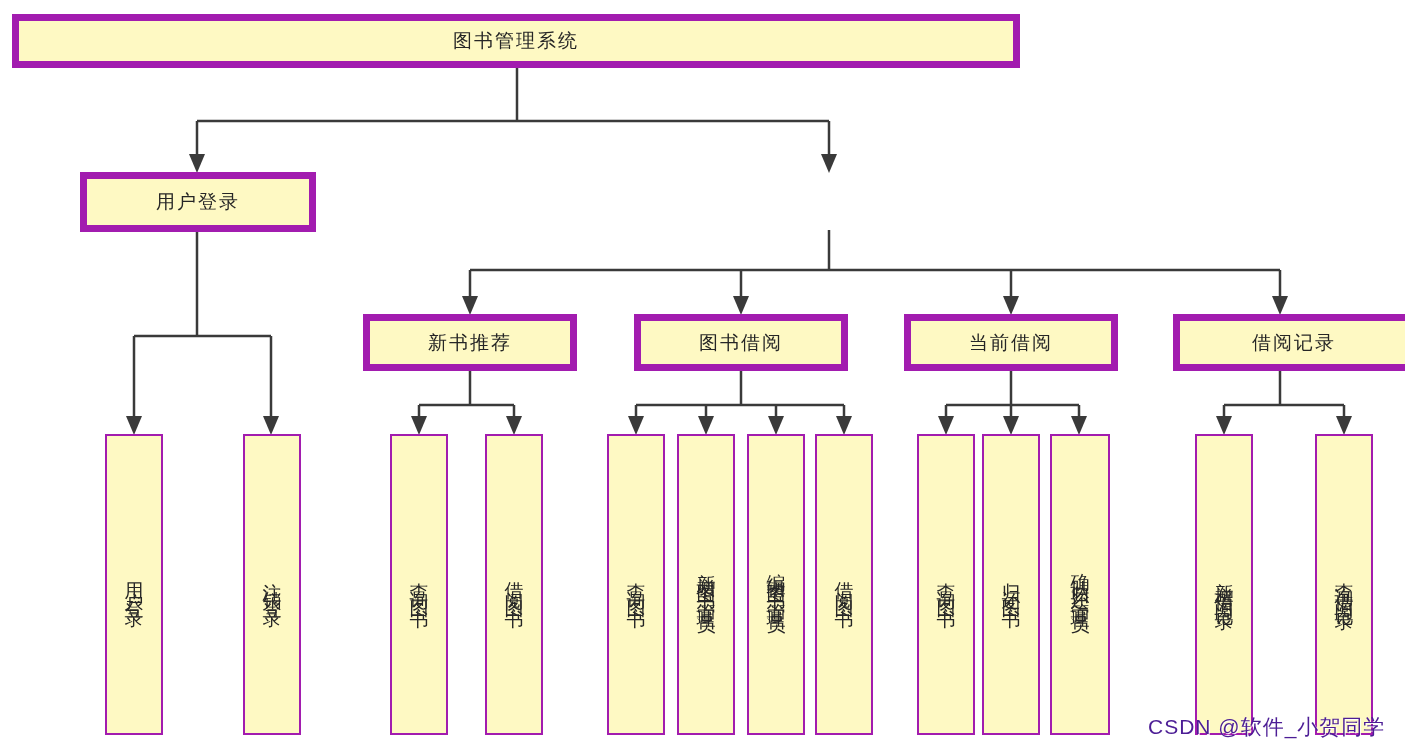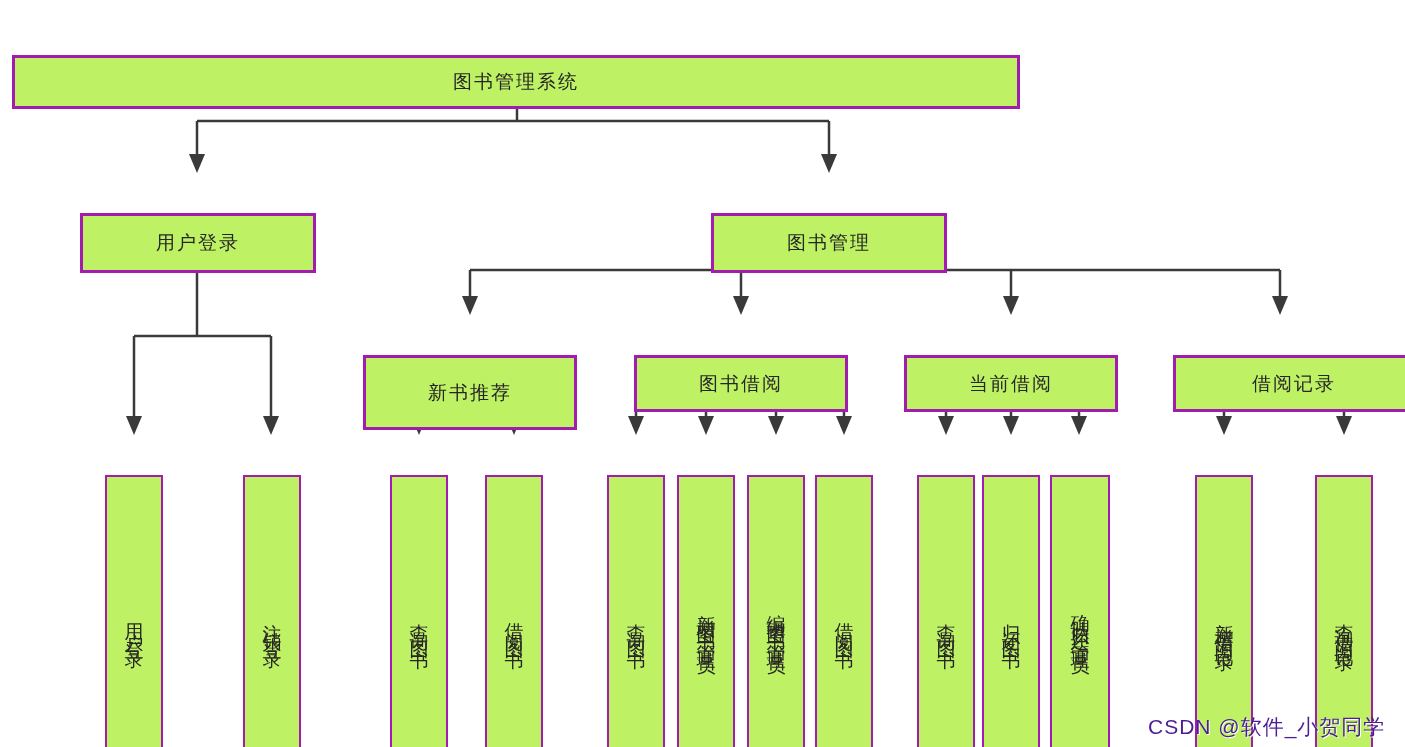--- a/index.html
+++ b/index.html
@@ -8,47 +8,46 @@
     width:1405px;height:747px;
     background:#ffffff;
     font-family:"Liberation Sans","DejaVu Sans",sans-serif;
     overflow:hidden;
   }
   #connectors{position:absolute;left:0;top:0;width:1405px;height:747px;}
 
   .box{
     position:absolute;
     box-sizing:border-box;
-    background:#bef264;
-    border:3px solid #a21caf;
+    background:#fef9c3;
+    border:7px solid #a21caf;
     color:#262626;
     display:flex;
     align-items:center;
     justify-content:center;
     font-size:19px;
     letter-spacing:2px;
     text-align:center;
-    margin-top:41px;
   }
   .vbox{
     border-width:2px;
     writing-mode:vertical-rl;
     letter-spacing:9px;
     top:434px;
     width:58px;
     height:301px;
     font-size:19px;
   }
   .vbox.long{letter-spacing:6px;}
 
   
   #n-root       {left:12px;  top:14px;  width:1008px; height:54px;}
   #n-user-login {left:80px;  top:172px; width:236px;  height:60px;}
   #n-book-mgmt  {left:711px; top:172px; width:236px;  height:60px;}
-  #n-new-book   {left:363px; top:314px; width:214px;  height:75px;}
+  #n-new-book   {left:363px; top:314px; width:214px;  height:57px;}
   #n-borrow     {left:634px; top:314px; width:214px;  height:57px;}
   #n-current    {left:904px; top:314px; width:214px;  height:57px;}
   #n-records    {left:1173px;top:314px; width:242px;  height:57px;}
 
   
   #l-user-login     {left:105px;}
   #l-logout         {left:243px;}
   #l-query-book-1   {left:390px;}
   #l-borrow-book-1  {left:485px;}
   #l-query-book-2   {left:607px;}
@@ -138,21 +137,20 @@
       <polygon points="1003,416 1019,416 1011,435"></polygon>
       <polygon points="1071,416 1087,416 1079,435"></polygon>
       <polygon points="1216,416 1232,416 1224,435"></polygon>
       <polygon points="1336,416 1352,416 1344,435"></polygon>
     </g>
   </svg>
 
   <div class="box" id="n-root">图书管理系统</div>
 
   <div class="box" id="n-user-login">用户登录</div>
-  <div class="box" id="n-book-mgmt">图书管理</div>
 
   <div class="box" id="n-new-book">新书推荐</div>
   <div class="box" id="n-current">当前借阅</div>
   <div class="box" id="n-borrow">图书借阅</div>
   <div class="box" id="n-records">借阅记录</div>
 
   <div class="box vbox" id="l-user-login">用户登录</div>
   <div class="box vbox" id="l-logout">注销登录</div>
   <div class="box vbox" id="l-query-book-1">查询图书</div>
   <div class="box vbox" id="l-borrow-book-1">借阅图书</div>

